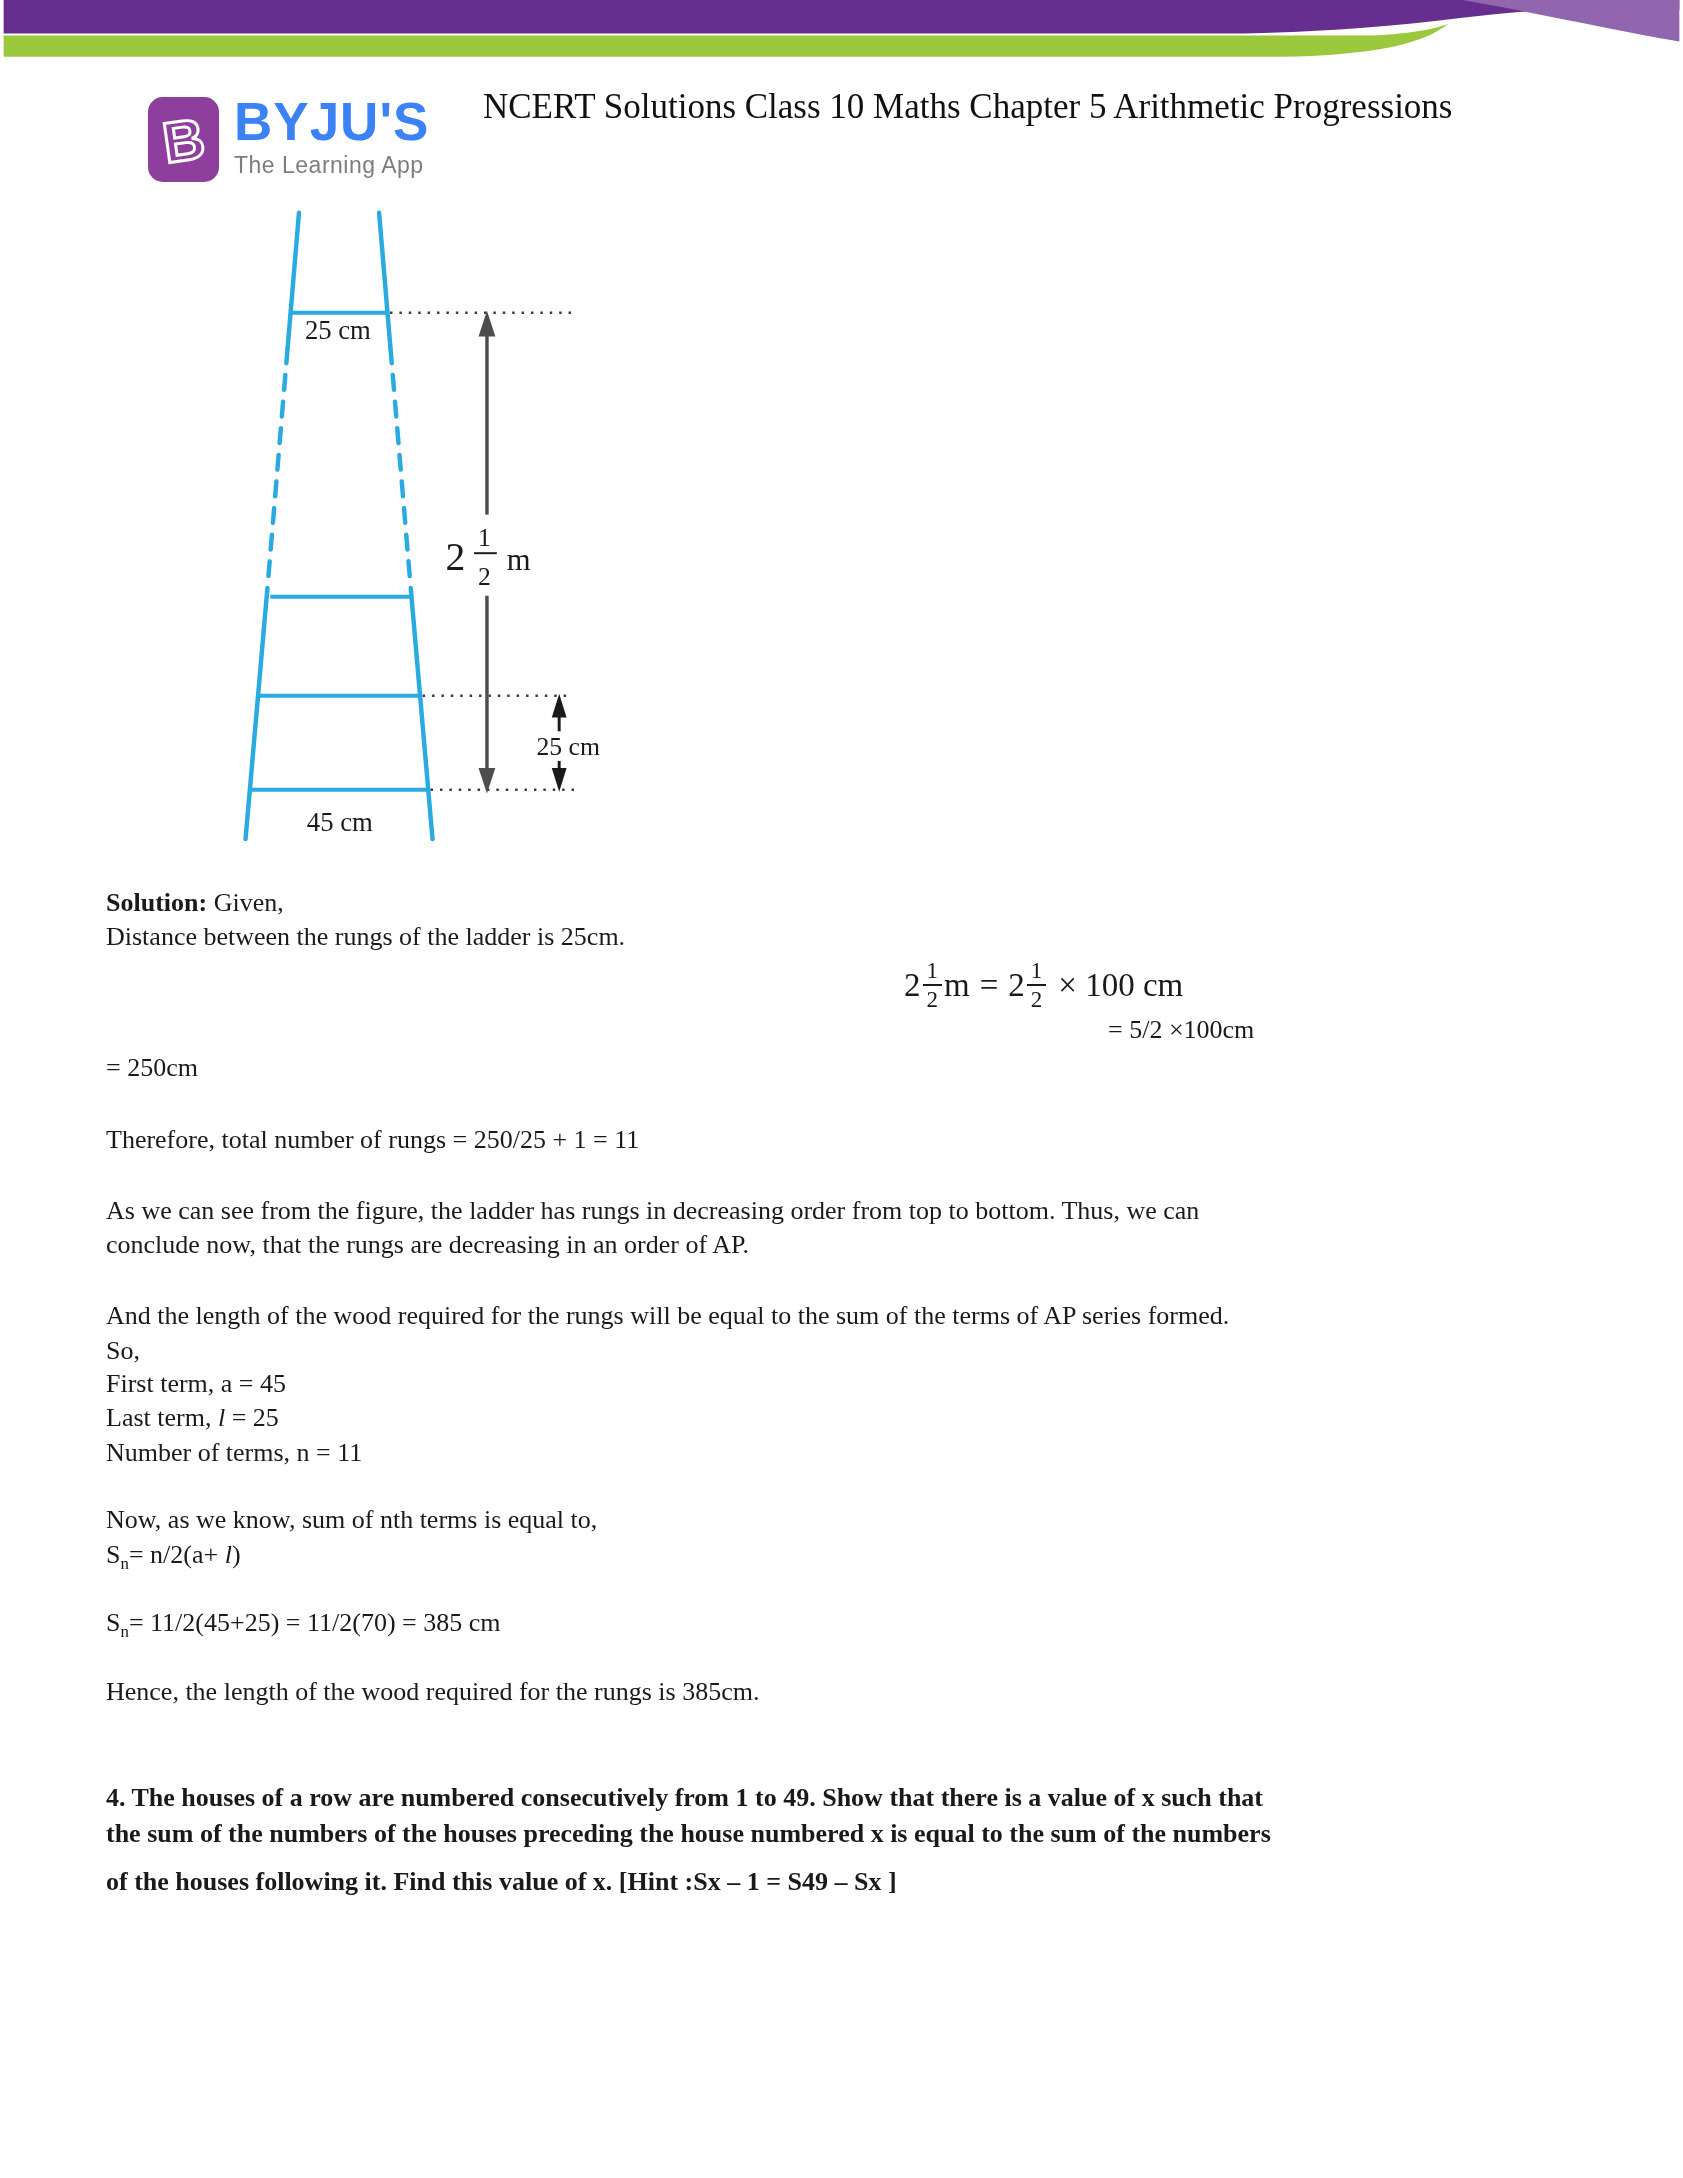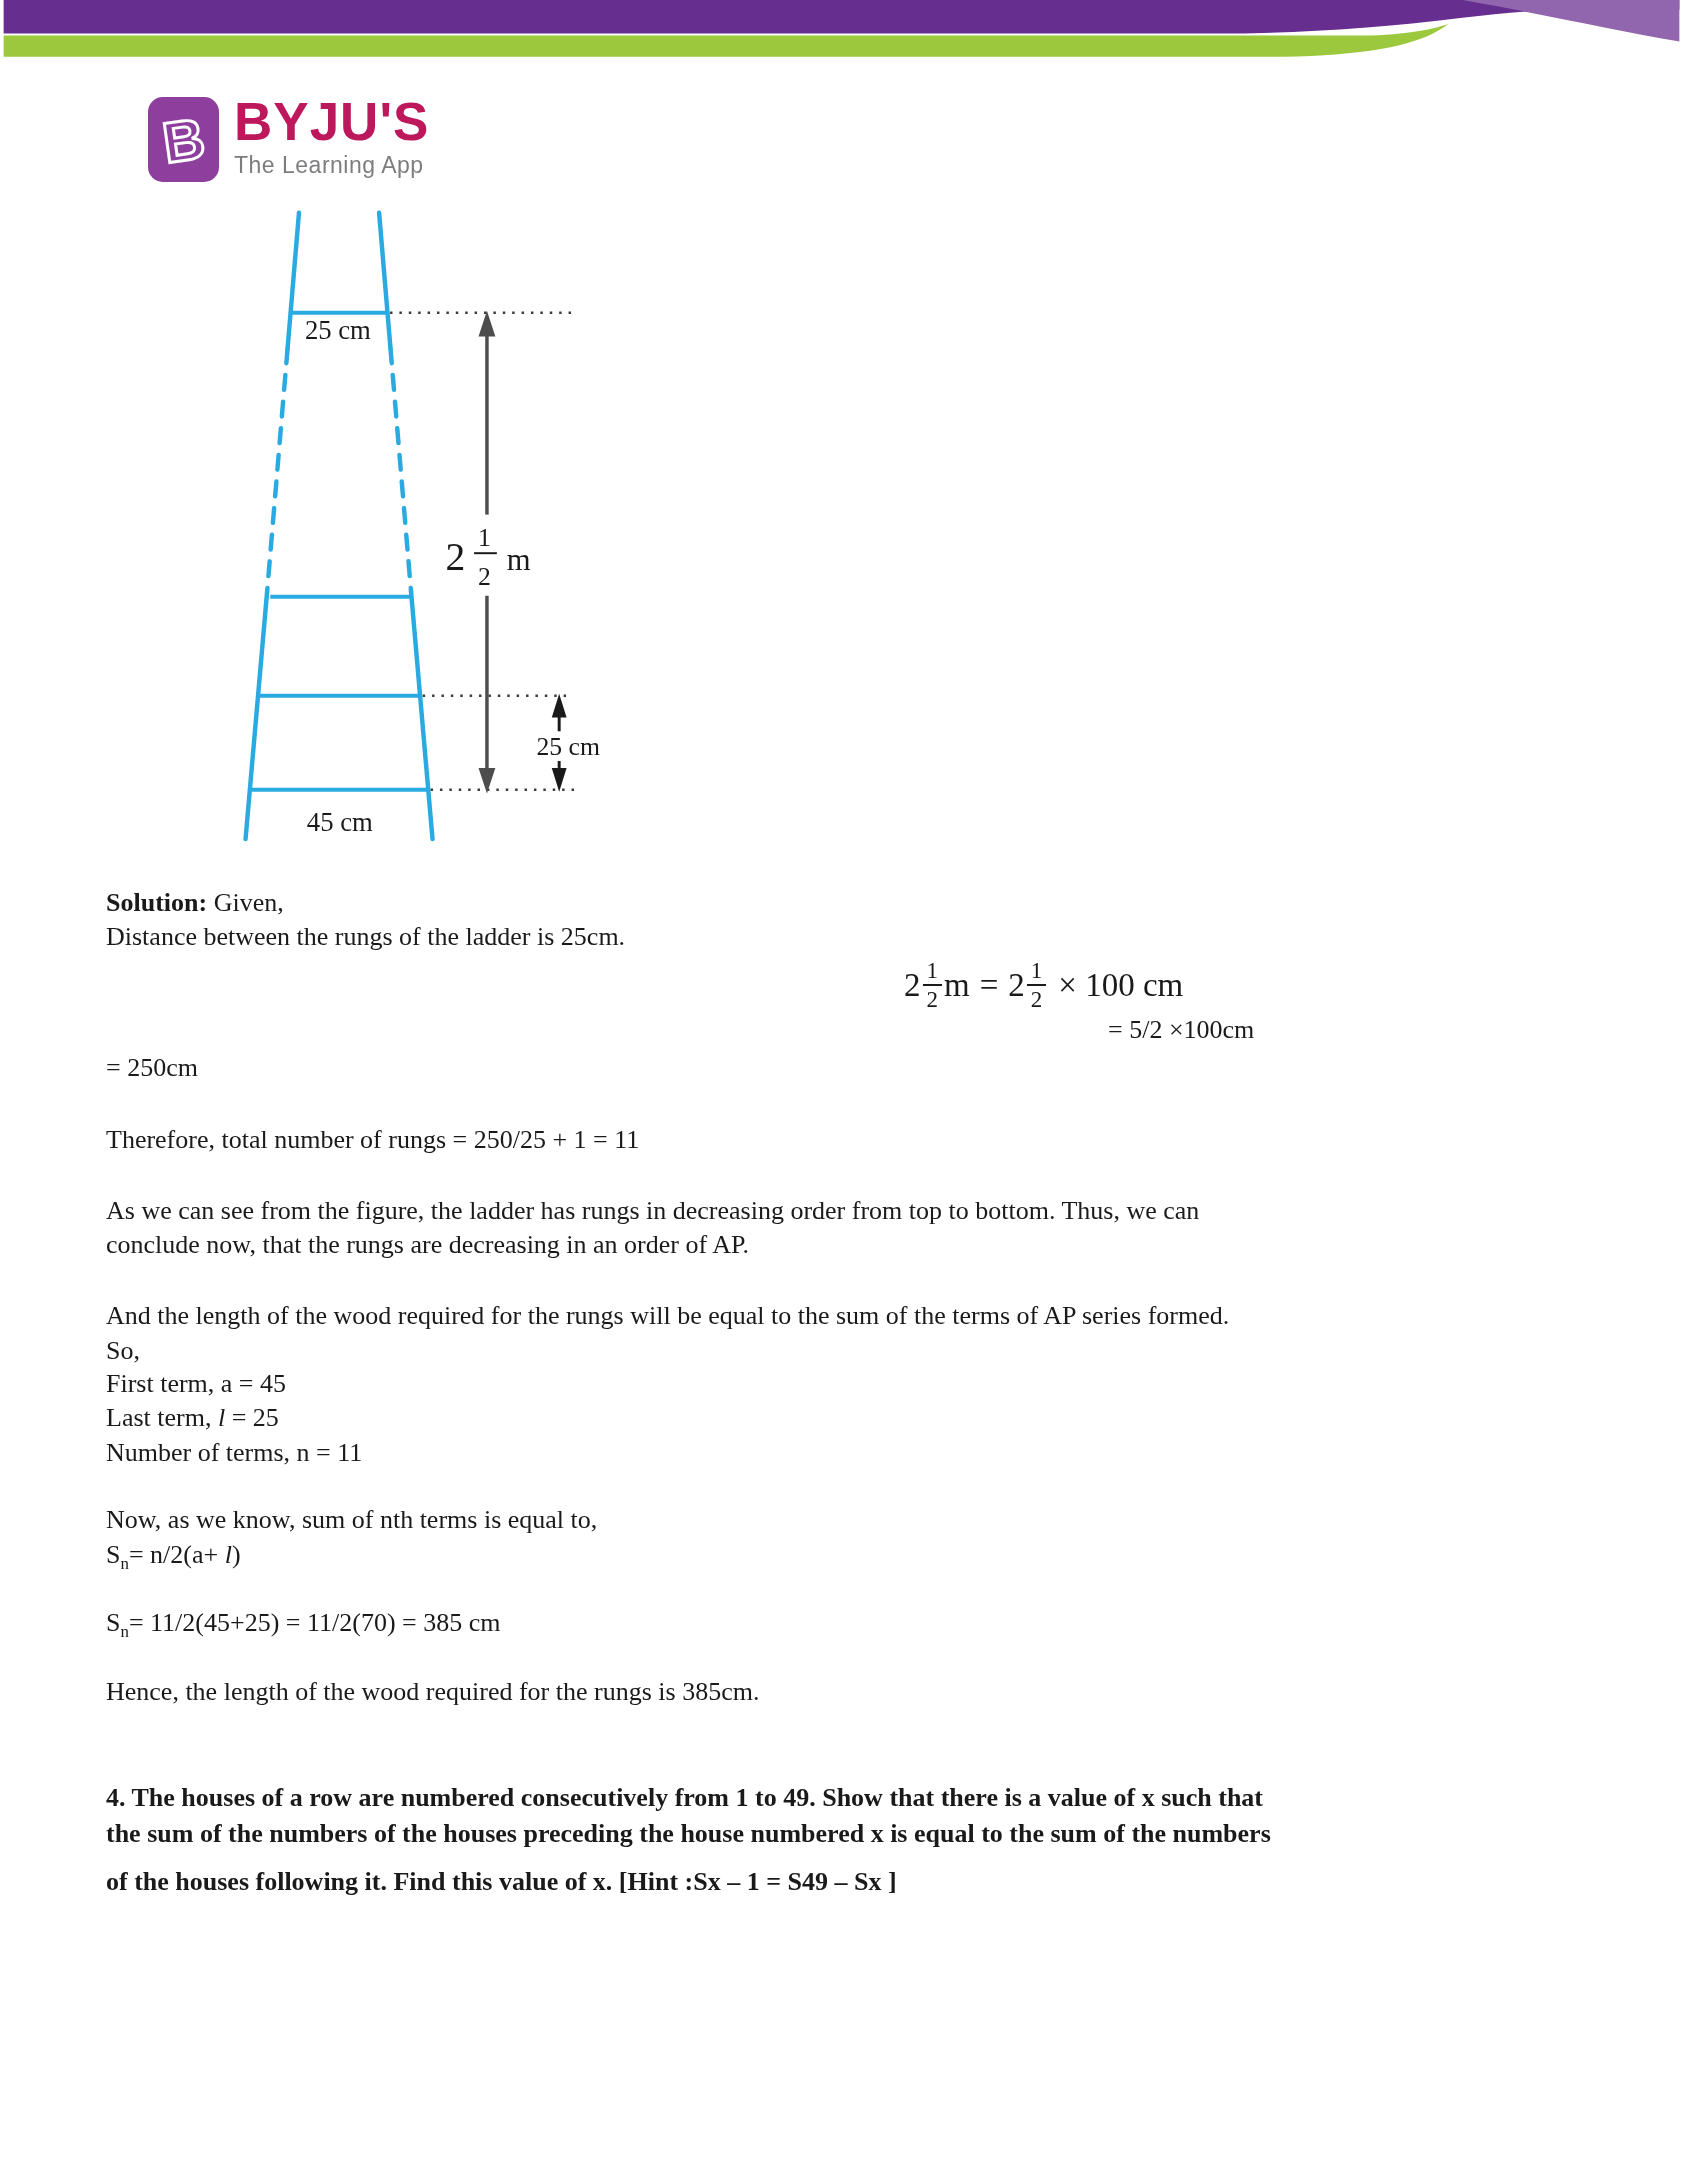--- a/index.html
+++ b/index.html
@@ -11,21 +11,21 @@
   .abs { position:absolute; }
 
   
   .band-svg { position:absolute; top:0; left:0; }
 
   
   .logo-wrap { position:absolute; top:95px; left:147px; display:flex; }
   .logo-text { margin-left:14px; }
   .logo-brand {
     font-family:"Liberation Sans", sans-serif; font-weight:bold;
-    font-size:53px; line-height:53px; color:#be185d; letter-spacing:1px;
+    font-size:53px; line-height:53px; color:#3b82f6; letter-spacing:1px;
   }
   .logo-tagline {
     font-family:"Liberation Sans", sans-serif; font-size:23px;
     color:#7d7d80; margin-top:4px; letter-spacing:0.5px;
   }
 
   .page-title {
     position:absolute; left:483px; top:87px; width:1099px;
     font-size:35px; color:#111; white-space:nowrap;
   }
@@ -76,20 +76,21 @@
     <svg width="73" height="89" viewBox="0 0 74 90">
       <rect x="1" y="2" width="72" height="86" rx="15" fill="#8e3f9e"></rect>
       <text x="37" y="66" text-anchor="middle" font-family="Liberation Sans, sans-serif" font-size="58" font-weight="bold" fill="none" stroke="#ffffff" stroke-width="3" transform="rotate(-8 37 45)">B</text>
     </svg>
     <div class="logo-text">
       <div class="logo-brand">BYJU'S</div>
       <div class="logo-tagline">The Learning App</div>
     </div>
   </div>
 
+  <div class="page-title">NCERT Solutions Class 10 Maths Chapter 5 Arithmetic Progressions</div>
 
   <svg class="abs" style="left:198px; top:198px;" width="475" height="653" viewBox="0 0 480 660">
 
     <g stroke="#29abe2" stroke-width="4.5" stroke-linecap="round" fill="none">
       <path d="M102,15 L90.5,152"></path>
       <path d="M90.5,152 L69.8,398" stroke-dasharray="15,12"></path>
       <path d="M69.8,398 L48,648"></path>
       <path d="M183,15 L194.5,152"></path>
       <path d="M194.5,152 L215.3,398" stroke-dasharray="15,12"></path>
       <path d="M215.3,398 L237,648"></path>

